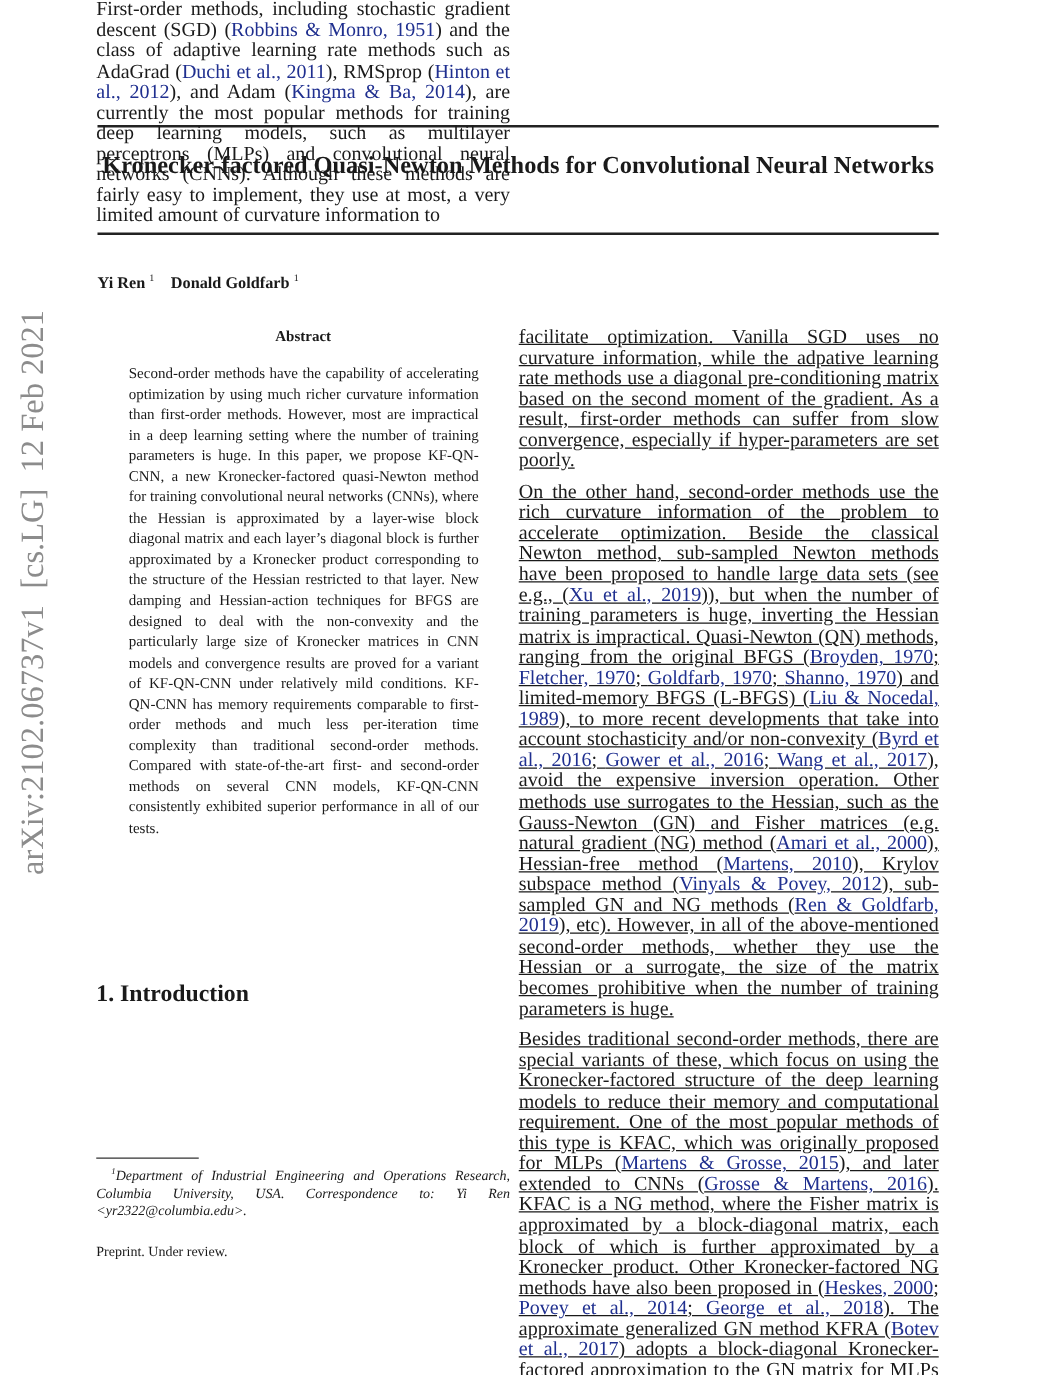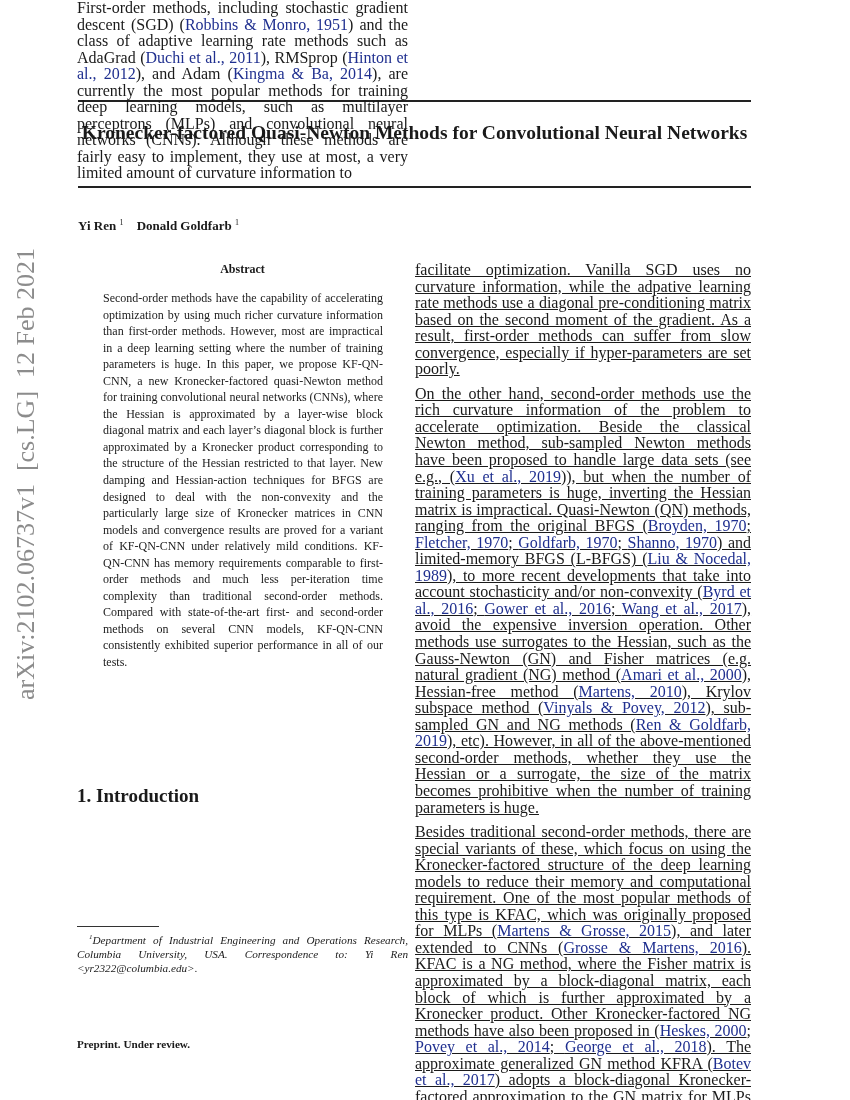--- a/index.html
+++ b/index.html
@@ -26,21 +26,21 @@
                    font-size: 12px; line-height: 16.55px; text-align: justify; }
   .section-head { position: absolute; left: 77px; top: 737px; font-weight: bold; font-size: 19px; margin-top: 48px; }
   #intro-p1 { top: 766px; }
   .para { margin: 0 0 8px 0; }
   .cite { color: #1f2f8f; }
   .fn-rule { position: absolute; left: 77px; top: 926px; width: 82px; height: 1px; background: #333; }
   .footnote { position: absolute; left: 77px; width: 331px; top: 930px; font-size: 11.2px;
               line-height: 14px; text-align: justify; font-style: italic; }
   .footnote .indent { padding-left: 12px; }
   .footnote sup { font-size: 7px; }
-  .preprint { position: absolute; left: 77px; top: 1038px; font-size: 11.2px; font-weight: bold; }
+  .preprint { position: absolute; left: 77px; top: 996px; font-size: 11.2px; }
 </style>
 </head>
 <body>
 
 <div class="rule" id="rule-top"></div>
 <div class="title">Kronecker-factored Quasi-Newton Methods for Convolutional Neural Networks</div>
 <div class="rule" id="rule-bottom"></div>
 
 <div class="authors">
   <span class="author"><span>Yi Ren</span>&nbsp;<sup>1</sup></span>

